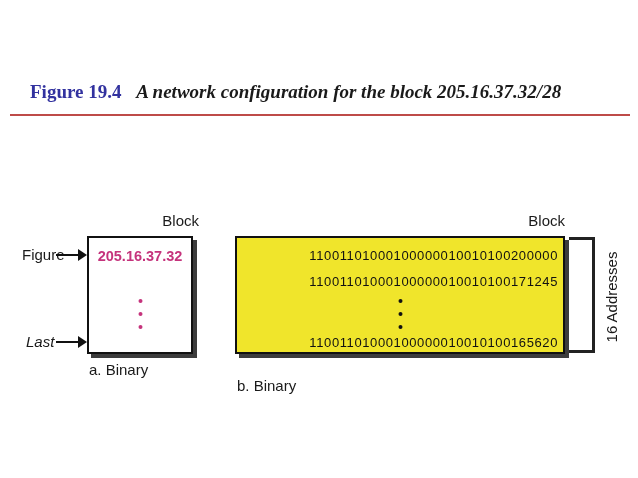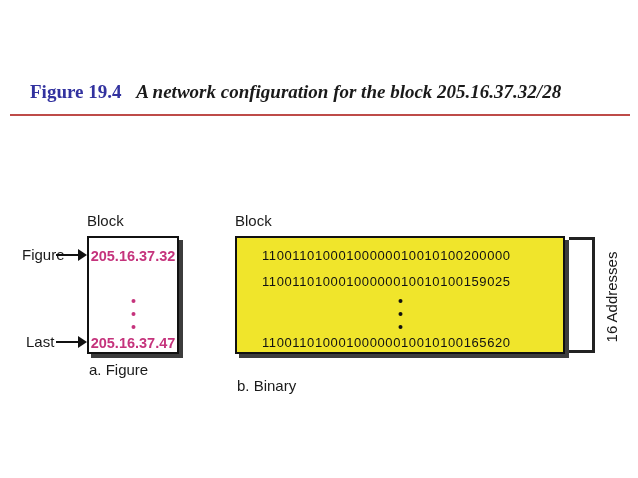--- a/index.html
+++ b/index.html
@@ -32,75 +32,75 @@
   .fig-label{font-weight:bold;color:var(--accent-blue);}
   .fig-desc{font-weight:bold;font-style:italic;color:var(--ink);margin-left:10px;}
   .red-rule{
     position:absolute;left:10px;top:114px;width:620px;height:2px;
     background:var(--rule-red);
   }
 
   
   .block-header{
     position:absolute;top:212px;height:18px;
-    font-size:15px;line-height:18px;text-align:left;color:var(--ink);
+    font-size:15px;line-height:18px;text-align:right;color:var(--ink);
   }
   .dia-box{
     position:absolute;top:236px;height:118px;
     border:2px solid #111;
     box-shadow:4px 4px 0 var(--shadow);
     background:#fff;
   }
   .caption{
     position:absolute;top:361px;height:18px;
     font-size:15px;line-height:18px;color:var(--ink);white-space:nowrap;
   }
   .vdots{
     position:absolute;left:50%;transform:translateX(-50%);
     top:61px;height:30px;width:5px;
     display:flex;flex-direction:column;justify-content:space-between;align-items:center;
   }
   .vdots .dot{width:4px;height:4px;border-radius:50%;}
 
   
   .decimal-header{left:87px;width:112px;}
-  .decimal-box{left:87px;width:92px;}
+  .decimal-box{left:87px;width:106px;}
   .addr-row{
     position:absolute;left:0;width:100%;
     text-align:center;font-size:14.5px;line-height:18px;font-weight:600;
     color:var(--pink);white-space:nowrap;
   }
   .addr-row.r1{top:9px;}
   .addr-row.r2{top:35px;}
   .addr-row.r3{top:96px;}
   .decimal-box .vdots .dot{background:var(--pink);}
   .decimal-caption{left:89px;}
 
   .side-label{
     position:absolute;width:34px;height:16px;
     font-size:15px;line-height:16px;color:var(--ink);white-space:nowrap;
   }
   .first-label{left:22px;top:247px;}
-  .last-label{left:26px;top:334px;}
+  .last-label{left:26px;top:334px;font-style:italic;}
   .arrow{position:absolute;}
   .arrow .shaft{position:absolute;left:0;top:5px;width:23px;height:2px;background:#111;}
   .arrow .head{
     position:absolute;left:22px;top:0;width:0;height:0;
     border-top:6px solid transparent;border-bottom:6px solid transparent;
     border-left:9px solid #111;
   }
   .first-arrow{left:56px;top:249px;width:31px;height:12px;}
   .last-arrow{left:56px;top:336px;width:31px;height:12px;}
 
   
   .binary-header{left:235px;width:330px;}
   .binary-box{left:235px;width:330px;background:var(--yellow);}
   .bin-row{
-    position:absolute;left:16px;width:100%;
-    display:flex;justify-content:flex-start;
+    position:absolute;left:4px;width:100%;
+    display:flex;justify-content:flex-end;
     padding:0 9px;
     font-size:13px;line-height:18px;letter-spacing:0.6px;
     color:#111;white-space:nowrap;
   }
   .bin-row.r1{top:9px;}
   .bin-row.r2{top:35px;}
   .bin-row.r3{top:96px;}
   .binary-box .vdots .dot{background:#111;}
   .binary-caption{left:237px;margin-top:16px;}
 
@@ -139,38 +139,37 @@
     <div class="head"></div>
   </div>
 
   <div class="dia-box decimal-box">
     <div class="addr-row r1">205.16.37.32</div>
     <div class="vdots">
       <span class="dot"></span>
       <span class="dot"></span>
       <span class="dot"></span>
     </div>
-    <div class="addr-row r3">205.16.37.47</div>
   </div>
-  <div class="caption decimal-caption">a. Figure</div>
+  <div class="caption decimal-caption">a. Binary</div>
 
   <div class="block-header binary-header">Block</div>
 
   <div class="dia-box binary-box">
     <div class="bin-row r1">
       <span>11001101</span>
       <span>00010000</span>
       <span>00100101</span>
       <span>00200000</span>
     </div>
     <div class="bin-row r2">
       <span>11001101</span>
       <span>00010000</span>
       <span>00100101</span>
-      <span>00159025</span>
+      <span>00171245</span>
     </div>
     <div class="vdots">
       <span class="dot"></span>
       <span class="dot"></span>
       <span class="dot"></span>
     </div>
     <div class="bin-row r3">
       <span>11001101</span>
       <span>00010000</span>
       <span>00100101</span>

